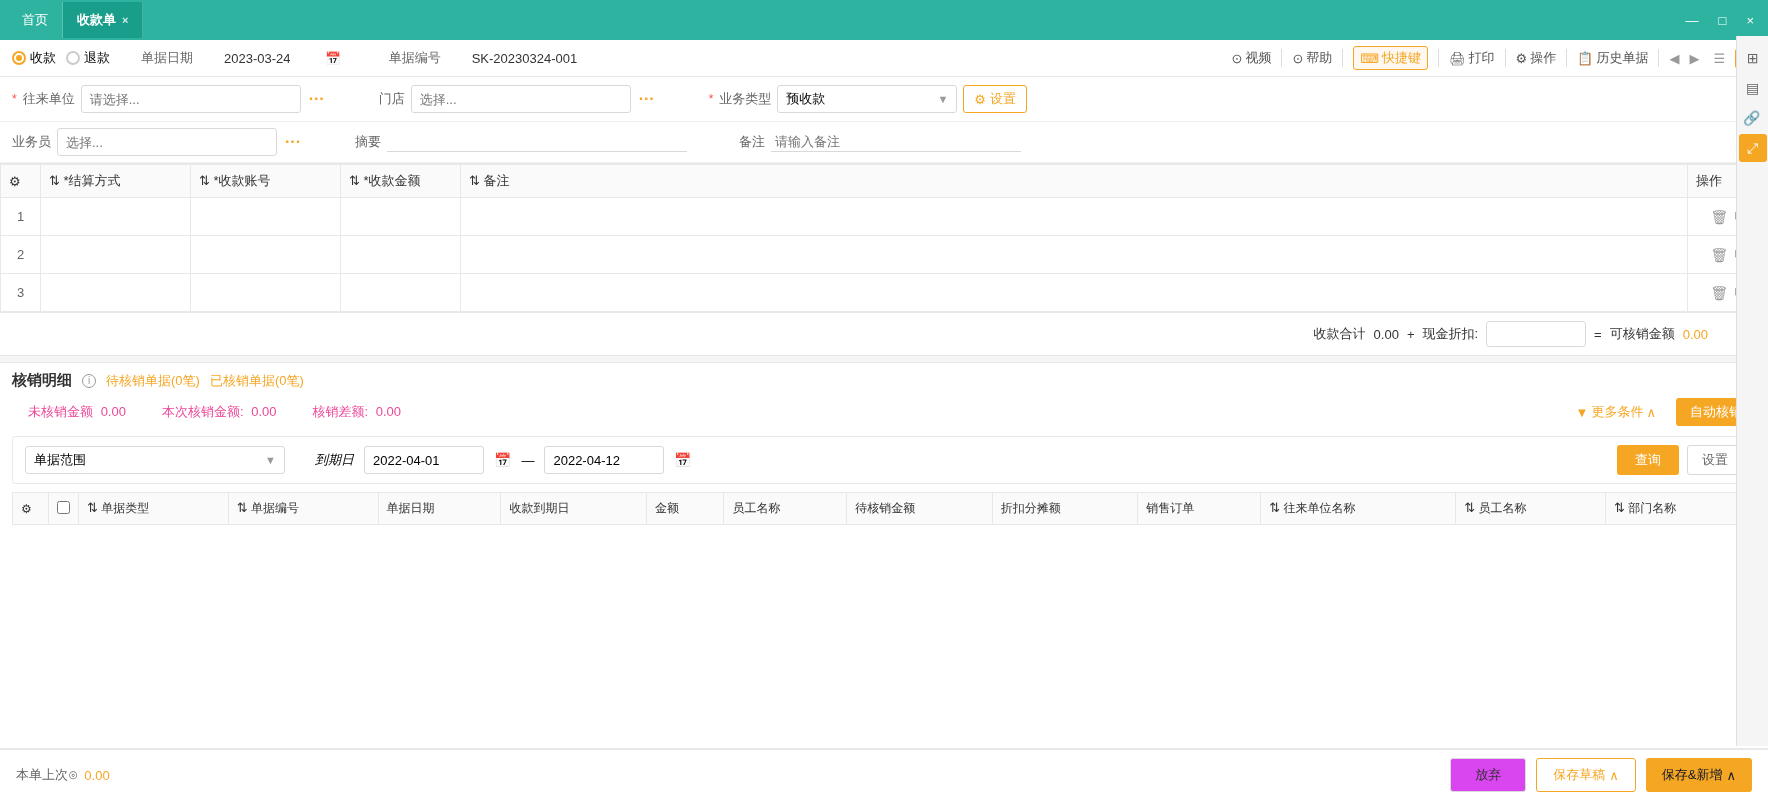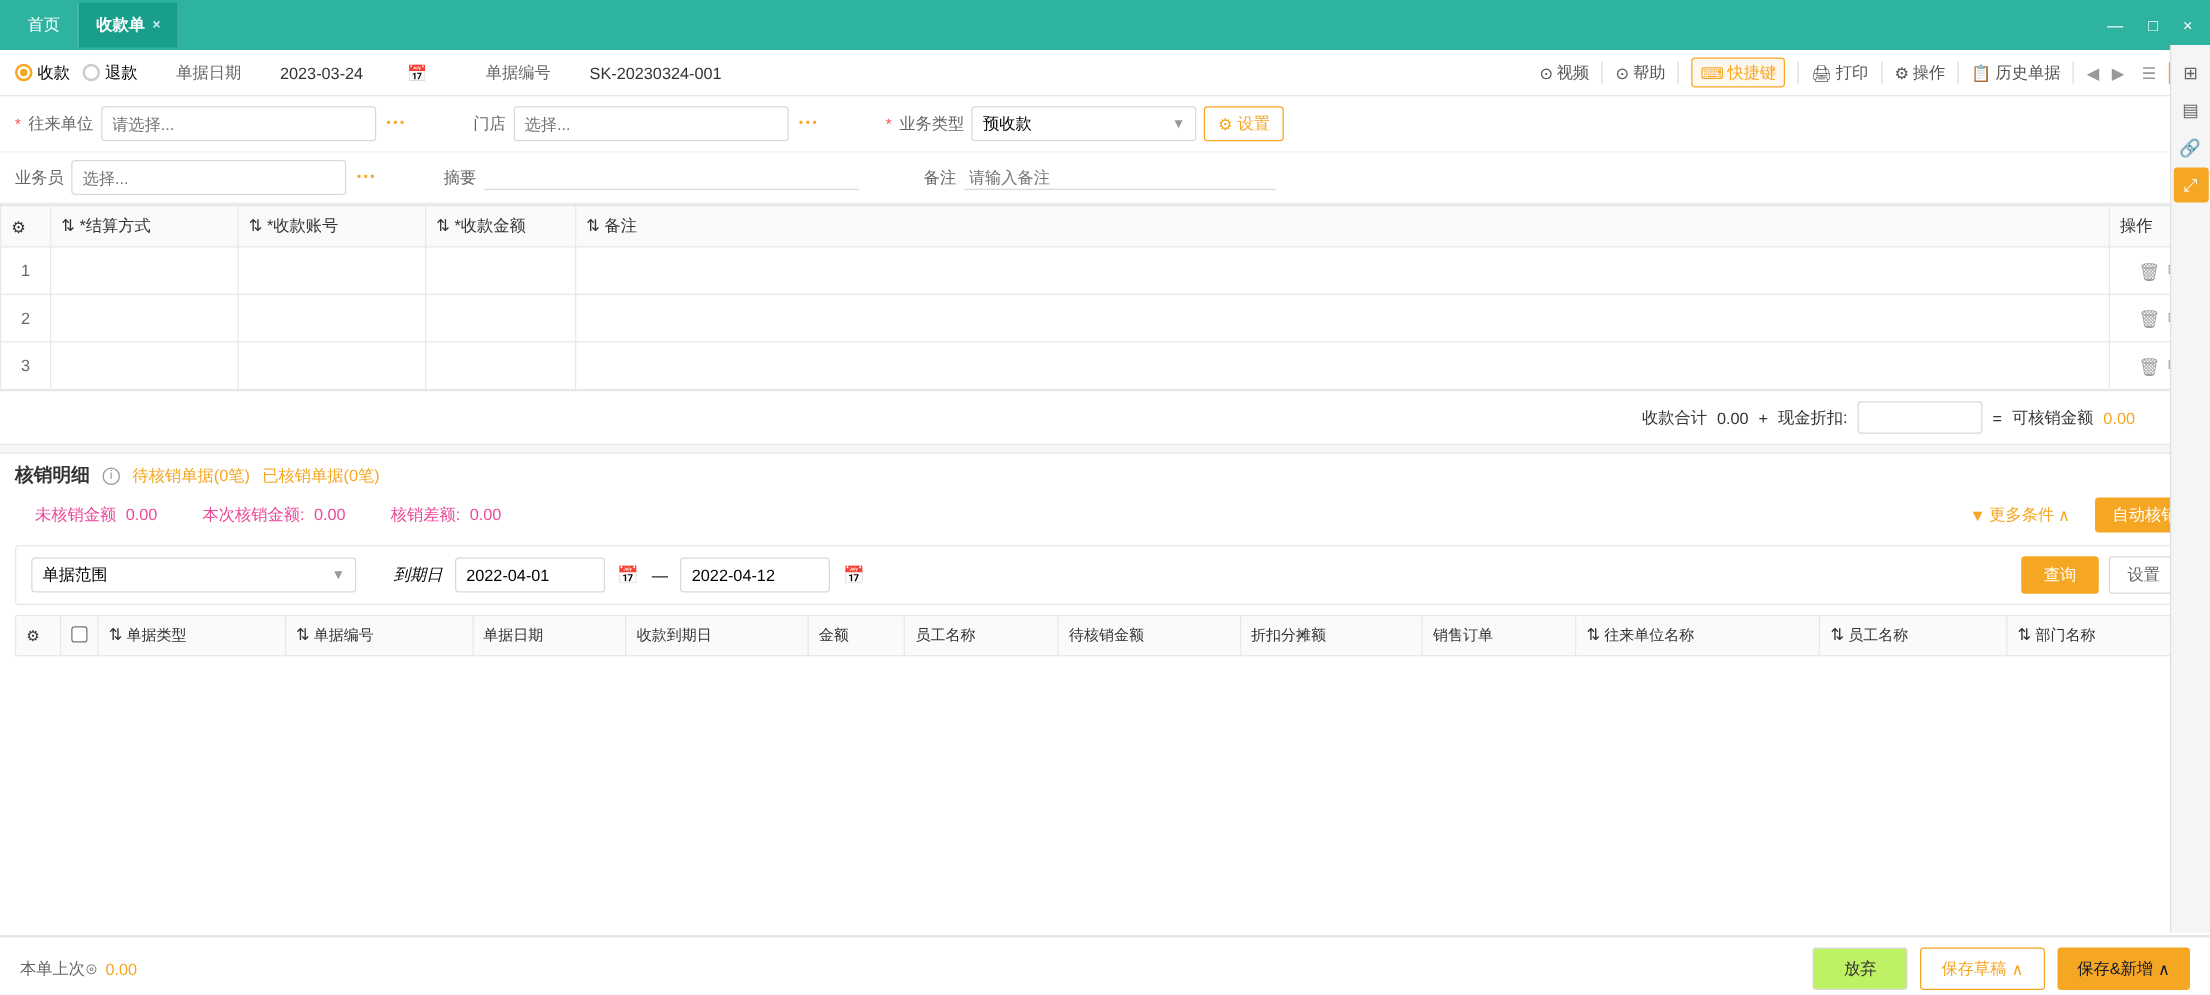--- a/index.html
+++ b/index.html
@@ -394,21 +394,21 @@
       gap: 6px;
       color: #666;
       font-size: 13px;
     }
     .footer-btns {
       margin-left: auto;
       display: flex;
       gap: 10px;
     }
     .btn-abandon {
-      background: #bef264;
+      background: #d946ef;
       color: #333;
       border: 1px solid #d9d9d9;
       border-radius: 3px;
       padding: 7px 24px;
       cursor: pointer;
       font-size: 13px;
     }
     .btn-save-draft {
       background: #fff;
       color: #f5a623;

